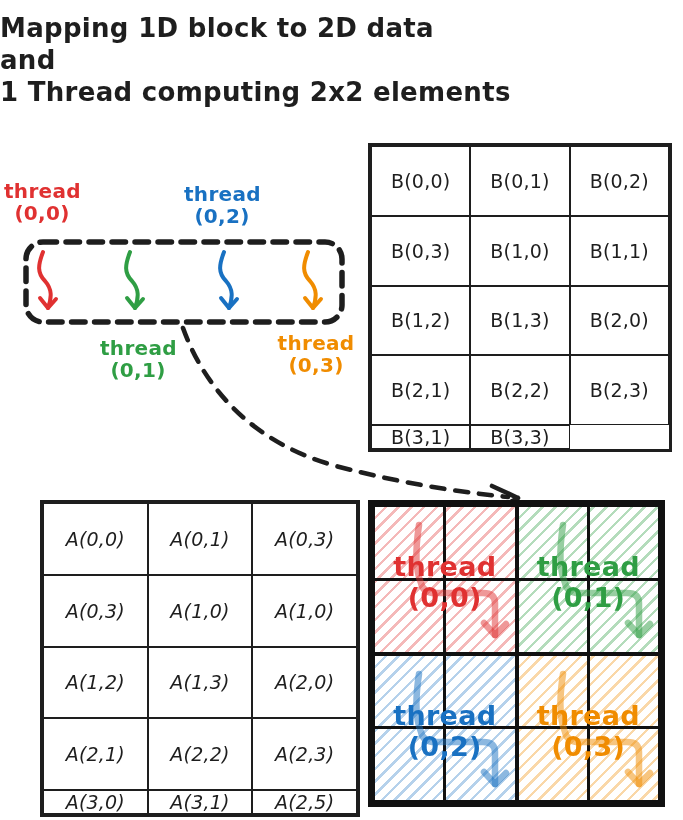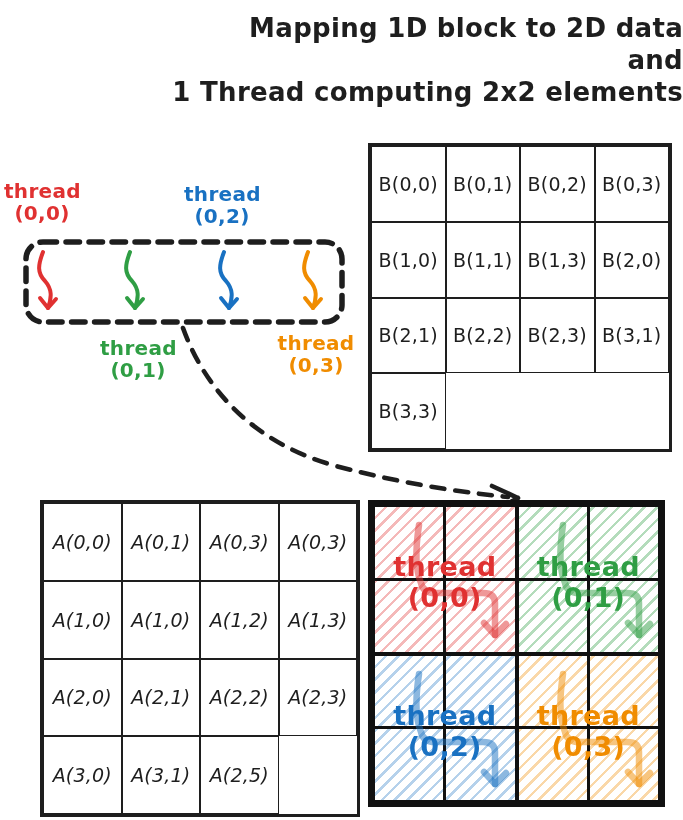--- a/index.html
+++ b/index.html
@@ -3,21 +3,21 @@
 <meta charset="utf-8">
 <style>
   html,body { margin:0; padding:0; background:#ffffff; }
   .canvas {
     position:relative; width:683px; height:820px; background:#ffffff;
     font-family:"DejaVu Sans", sans-serif; color:#1e1e1e; overflow:hidden;
   }
   
   .title {
     position:absolute; left:0; right:0; top:12px;
-    text-align:right; font-size:26px; font-weight:600; line-height:32px;
+    text-align:left; font-size:26px; font-weight:600; line-height:32px;
     letter-spacing:0.3px;
   }
   
   .block1d-svg { position:absolute; left:22px; top:238px; }
   
   .squiggle { position:absolute; }
   .stroke-red    { stroke:#e03131; }
   .stroke-green  { stroke:#2f9e44; }
   .stroke-blue   { stroke:#1971c2; }
   .stroke-orange { stroke:#f08c00; }
@@ -26,21 +26,21 @@
     position:absolute; text-align:center; font-size:20px; font-weight:600;
     line-height:22px; letter-spacing:0.3px;
   }
   .t-red    { color:#e03131; }
   .t-green  { color:#2f9e44; }
   .t-blue   { color:#1971c2; }
   .t-orange { color:#f08c00; }
   
   .matrix {
     position:absolute; display:grid;
-    grid-template-columns:repeat(4,1fr); grid-template-rows:repeat(4,1fr);
+    grid-template-columns:repeat(3,1fr); grid-template-rows:repeat(4,1fr);
     border:3px solid #1e1e1e; background:#fff;
   }
   .matrix .cell {
     border:1.4px solid #1e1e1e;
     display:flex; align-items:center; justify-content:center;
     font-size:19px; font-weight:500; letter-spacing:0.2px;
   }
   .matrix-b { left:368px; top:143px; width:298px; height:303px; }
   .matrix-a { left:40px;  top:500px; width:314px; height:311px; }
   .matrix-a .cell { font-style:italic; }
@@ -120,20 +120,21 @@
     <path d="M368,180 L342,168 M368,180 L347,191" fill="none" stroke="#1e1e1e" stroke-width="4.6" stroke-linecap="round"></path>
   </svg>
 
   <div class="matrix matrix-b">
     <div class="cell">B(0,0)</div>
     <div class="cell">B(0,1)</div>
     <div class="cell">B(0,2)</div>
     <div class="cell">B(0,3)</div>
     <div class="cell">B(1,0)</div>
     <div class="cell">B(1,1)</div>
+    <div class="cell">B(1,2)</div>
     <div class="cell">B(1,3)</div>
     <div class="cell">B(2,0)</div>
     <div class="cell">B(2,1)</div>
     <div class="cell">B(2,2)</div>
     <div class="cell">B(2,3)</div>
     <div class="cell">B(3,1)</div>
     <div class="cell">B(3,3)</div>
   </div>
 
   <div class="matrix matrix-a">

